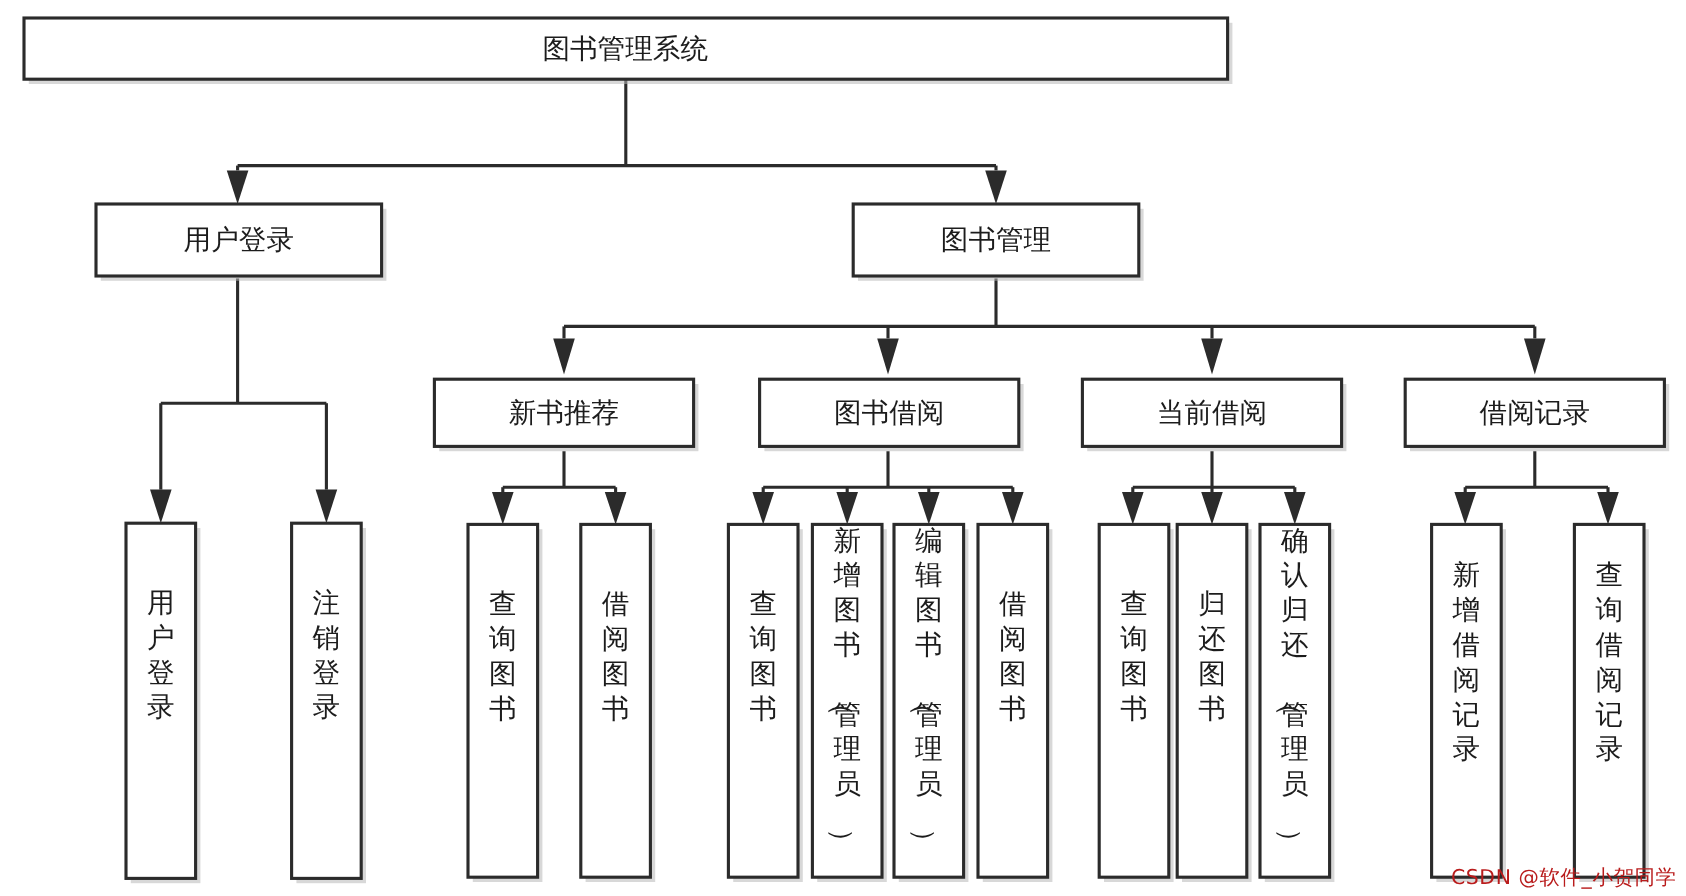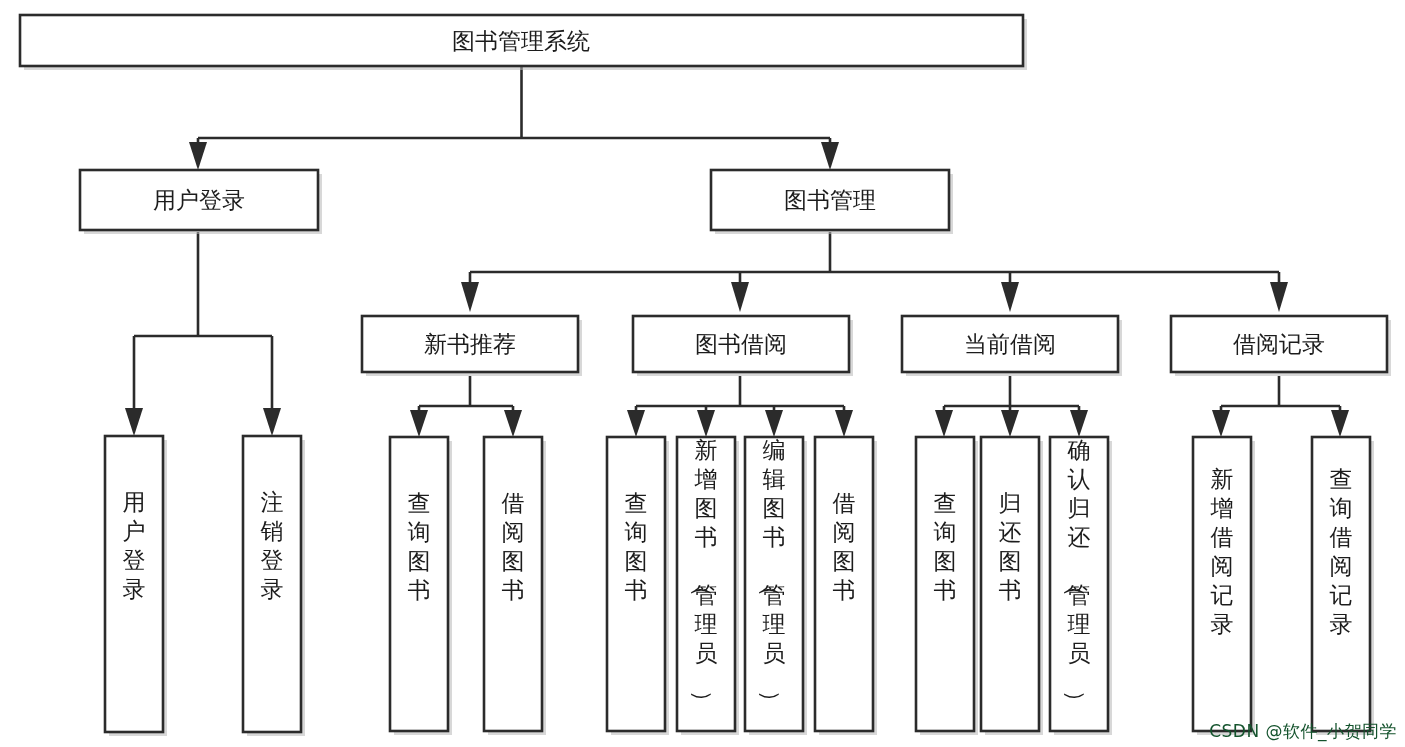--- a/index.html
+++ b/index.html
@@ -56,21 +56,21 @@
     font-size: 23px;
     fill: #1c1c1c;
     text-anchor: middle;
     font-family: "DejaVu Sans", "Liberation Sans", sans-serif;
   }
   .watermark {
     position: absolute;
     right: 8px;
     bottom: 4px;
     font-size: 17px;
-    color: #14532d;
+    color: #b91c1c;
     letter-spacing: 0.5px;
     font-family: "DejaVu Sans", "Liberation Sans", sans-serif;
     white-space: nowrap;
     pointer-events: none;
   }
 </style>
 </head>
 <body>
 
 <div id="diagram-root">

